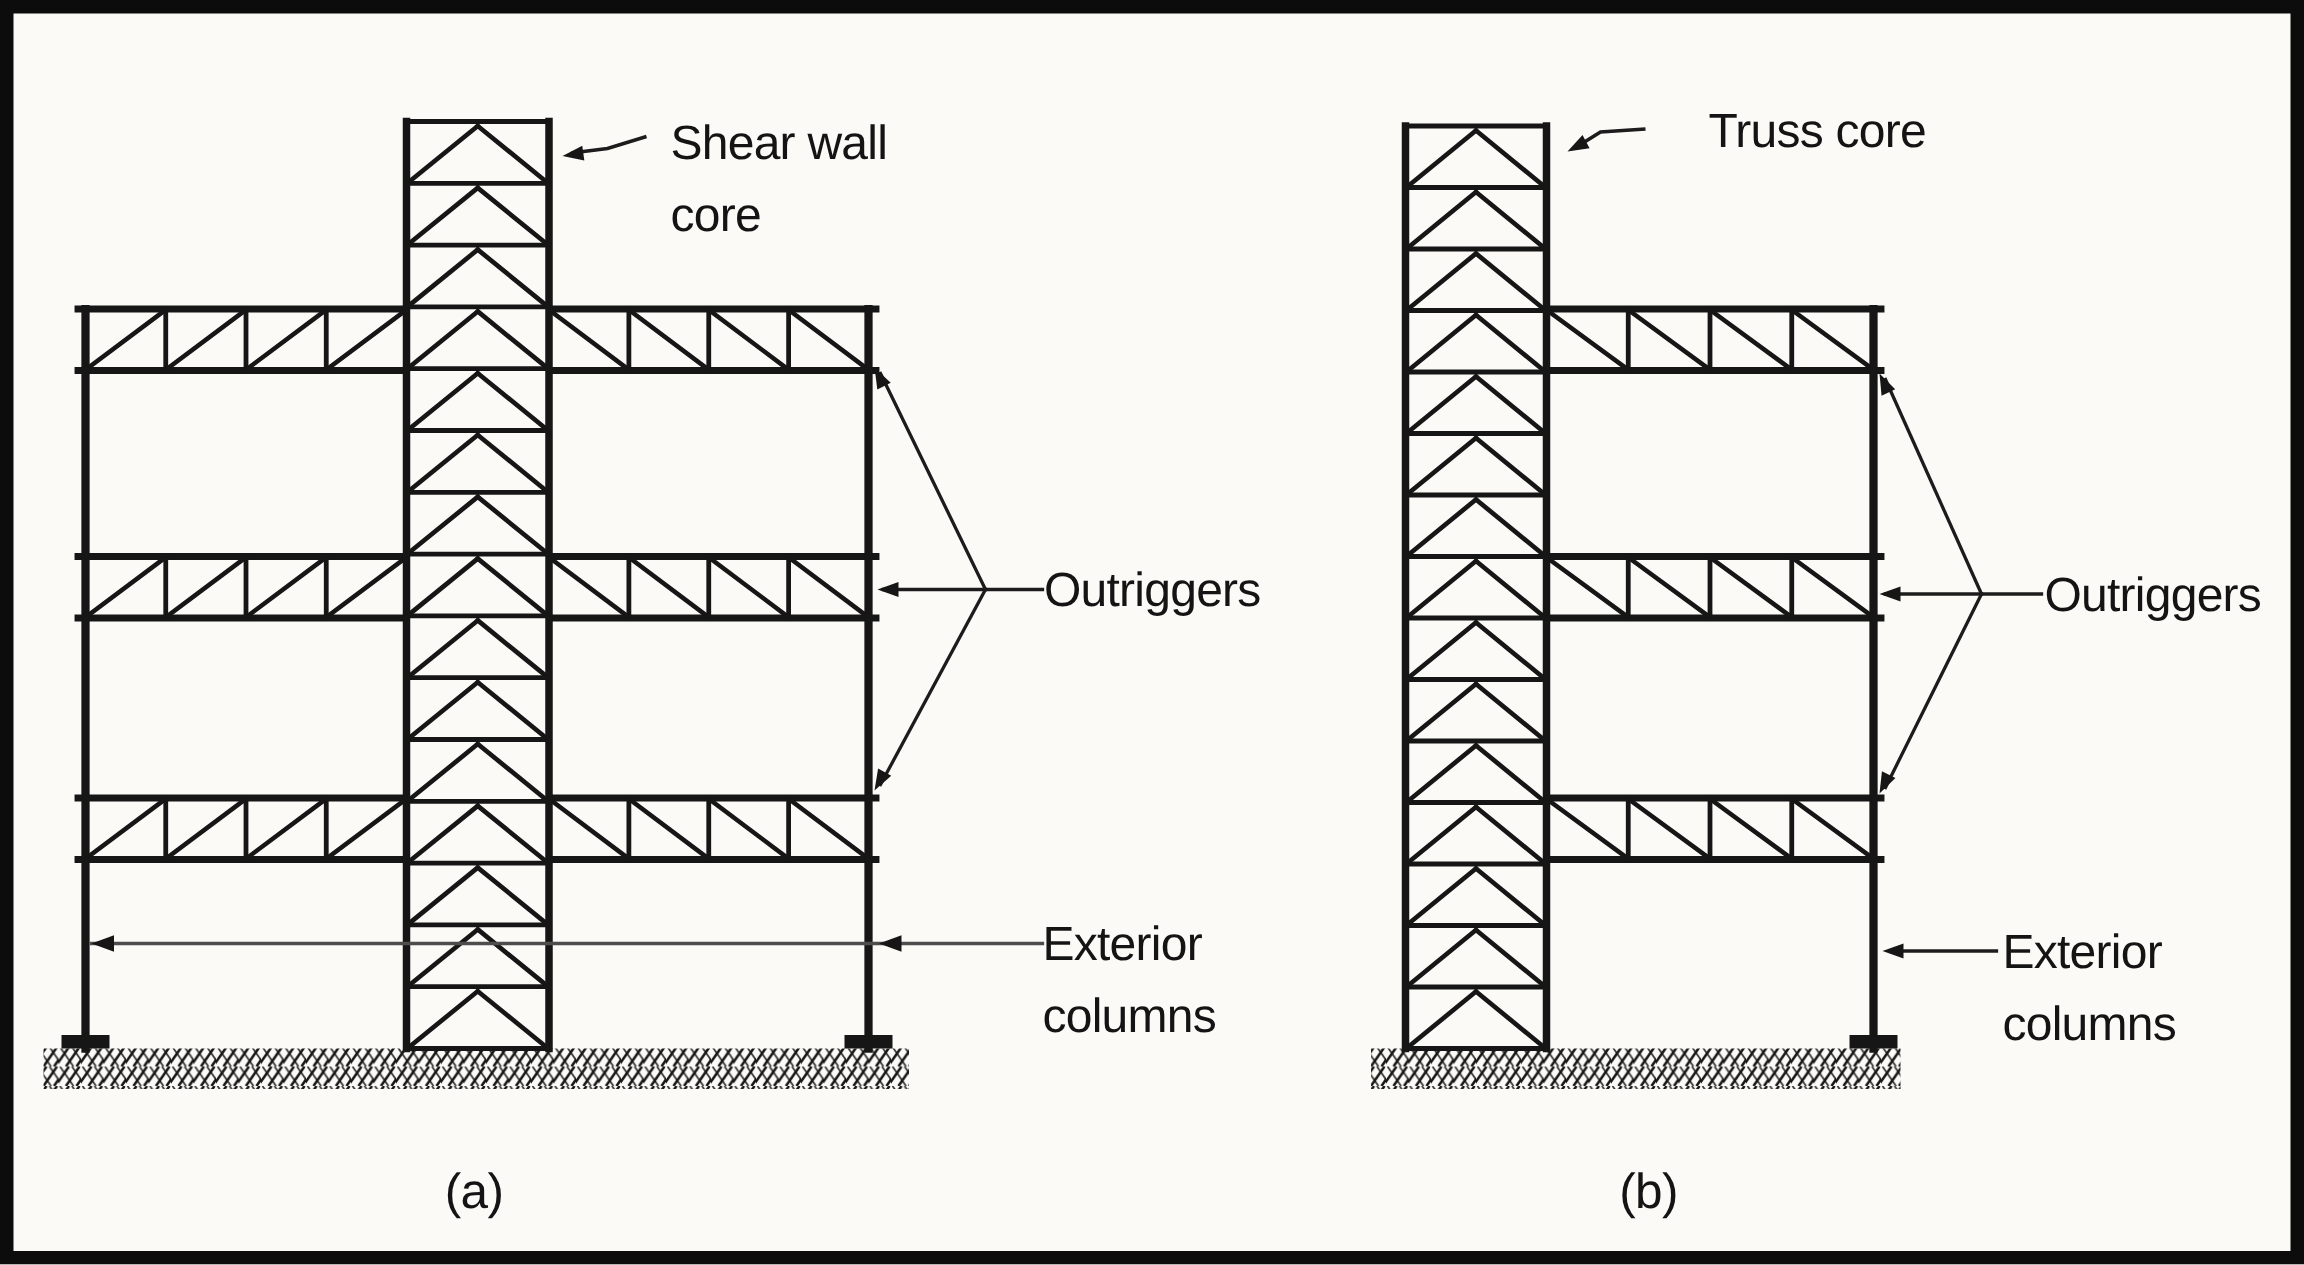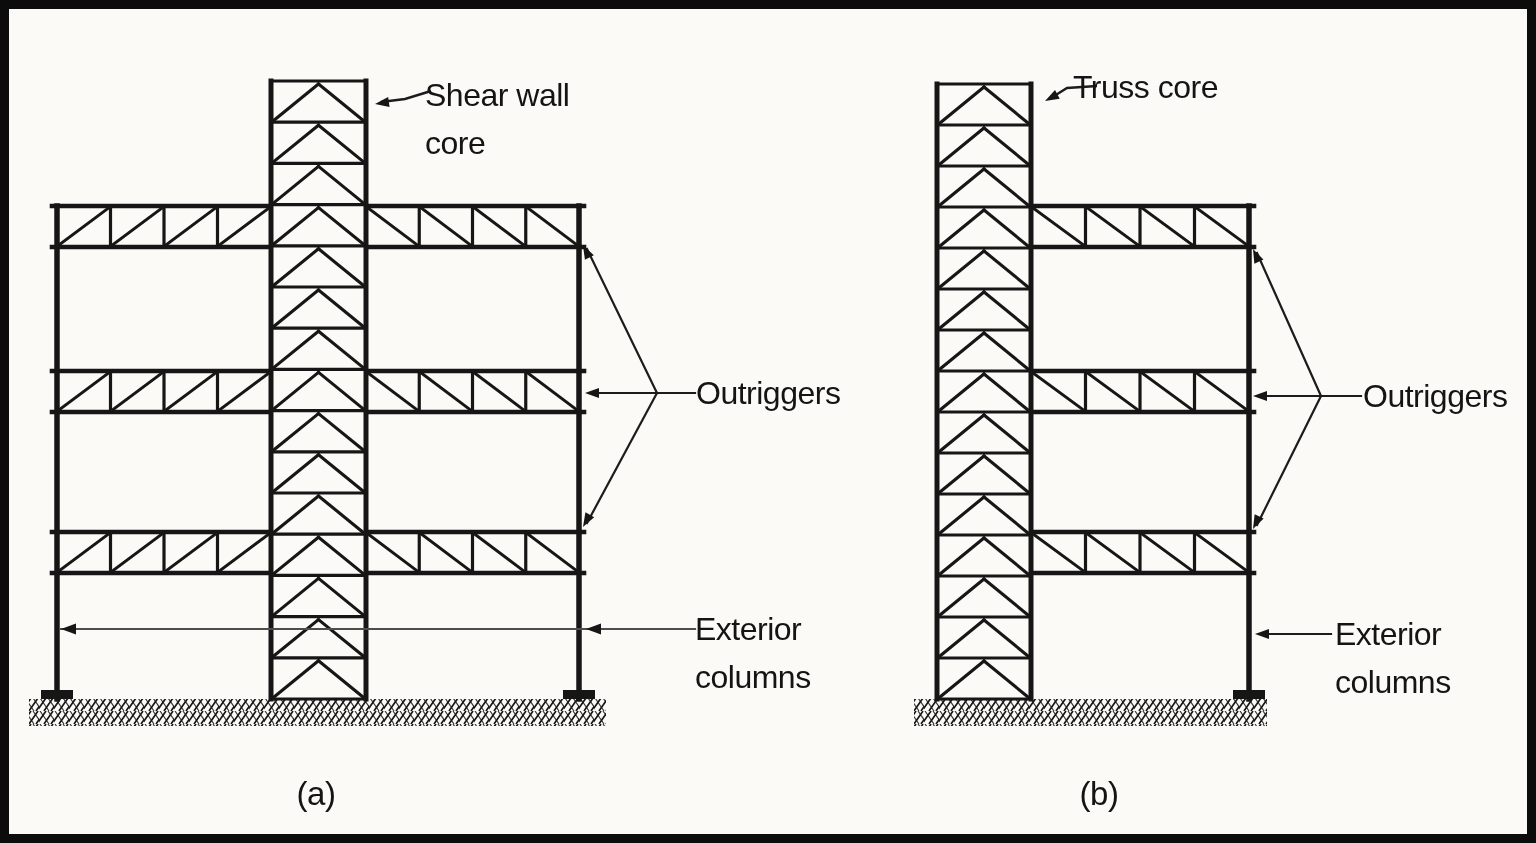--- a/index.html
+++ b/index.html
@@ -23,25 +23,25 @@
   }
   .lbl.one{white-space:nowrap;}
   .caption{
     position:absolute;
     color:#141414;
     font-size:33px;
     width:70px;
     text-align:center;
     letter-spacing:-0.5px;
   }
-  #lbl-shear{left:416px;top:62px;width:180px;}
+  #lbl-shear{left:438px;top:62px;width:180px;}
   #lbl-outriggers-a{left:687px;top:360px;}
   #lbl-exterior-a{left:686px;top:596px;width:150px;}
   #cap-a{left:272px;top:766px;}
-  #lbl-truss{left:1064px;top:54px;}
+  #lbl-truss{left:1130px;top:54px;}
   #lbl-outriggers-b{left:1354px;top:363px;}
   #lbl-exterior-b{left:1326px;top:601px;width:150px;}
   #cap-b{left:1055px;top:766px;}
 </style>
 </head>
 <body>
 
 <div class="frame">
   <svg id="dwg" width="1536" height="843" viewBox="0 0 1536 843">
       <defs>

